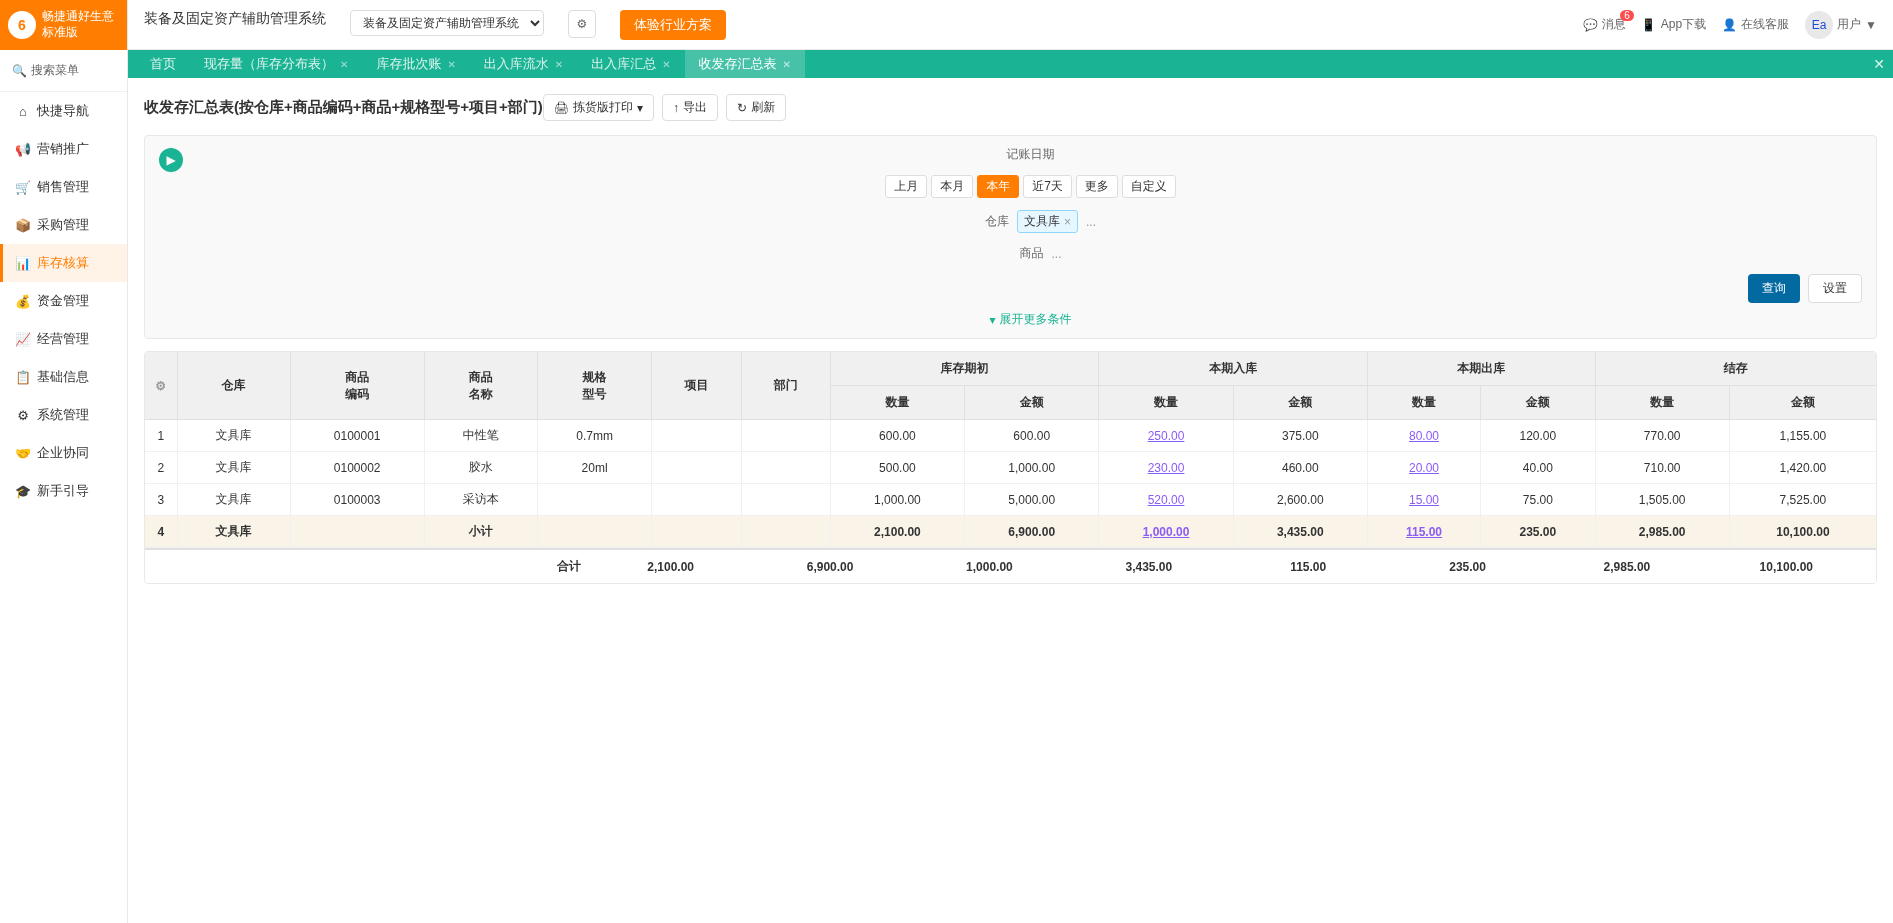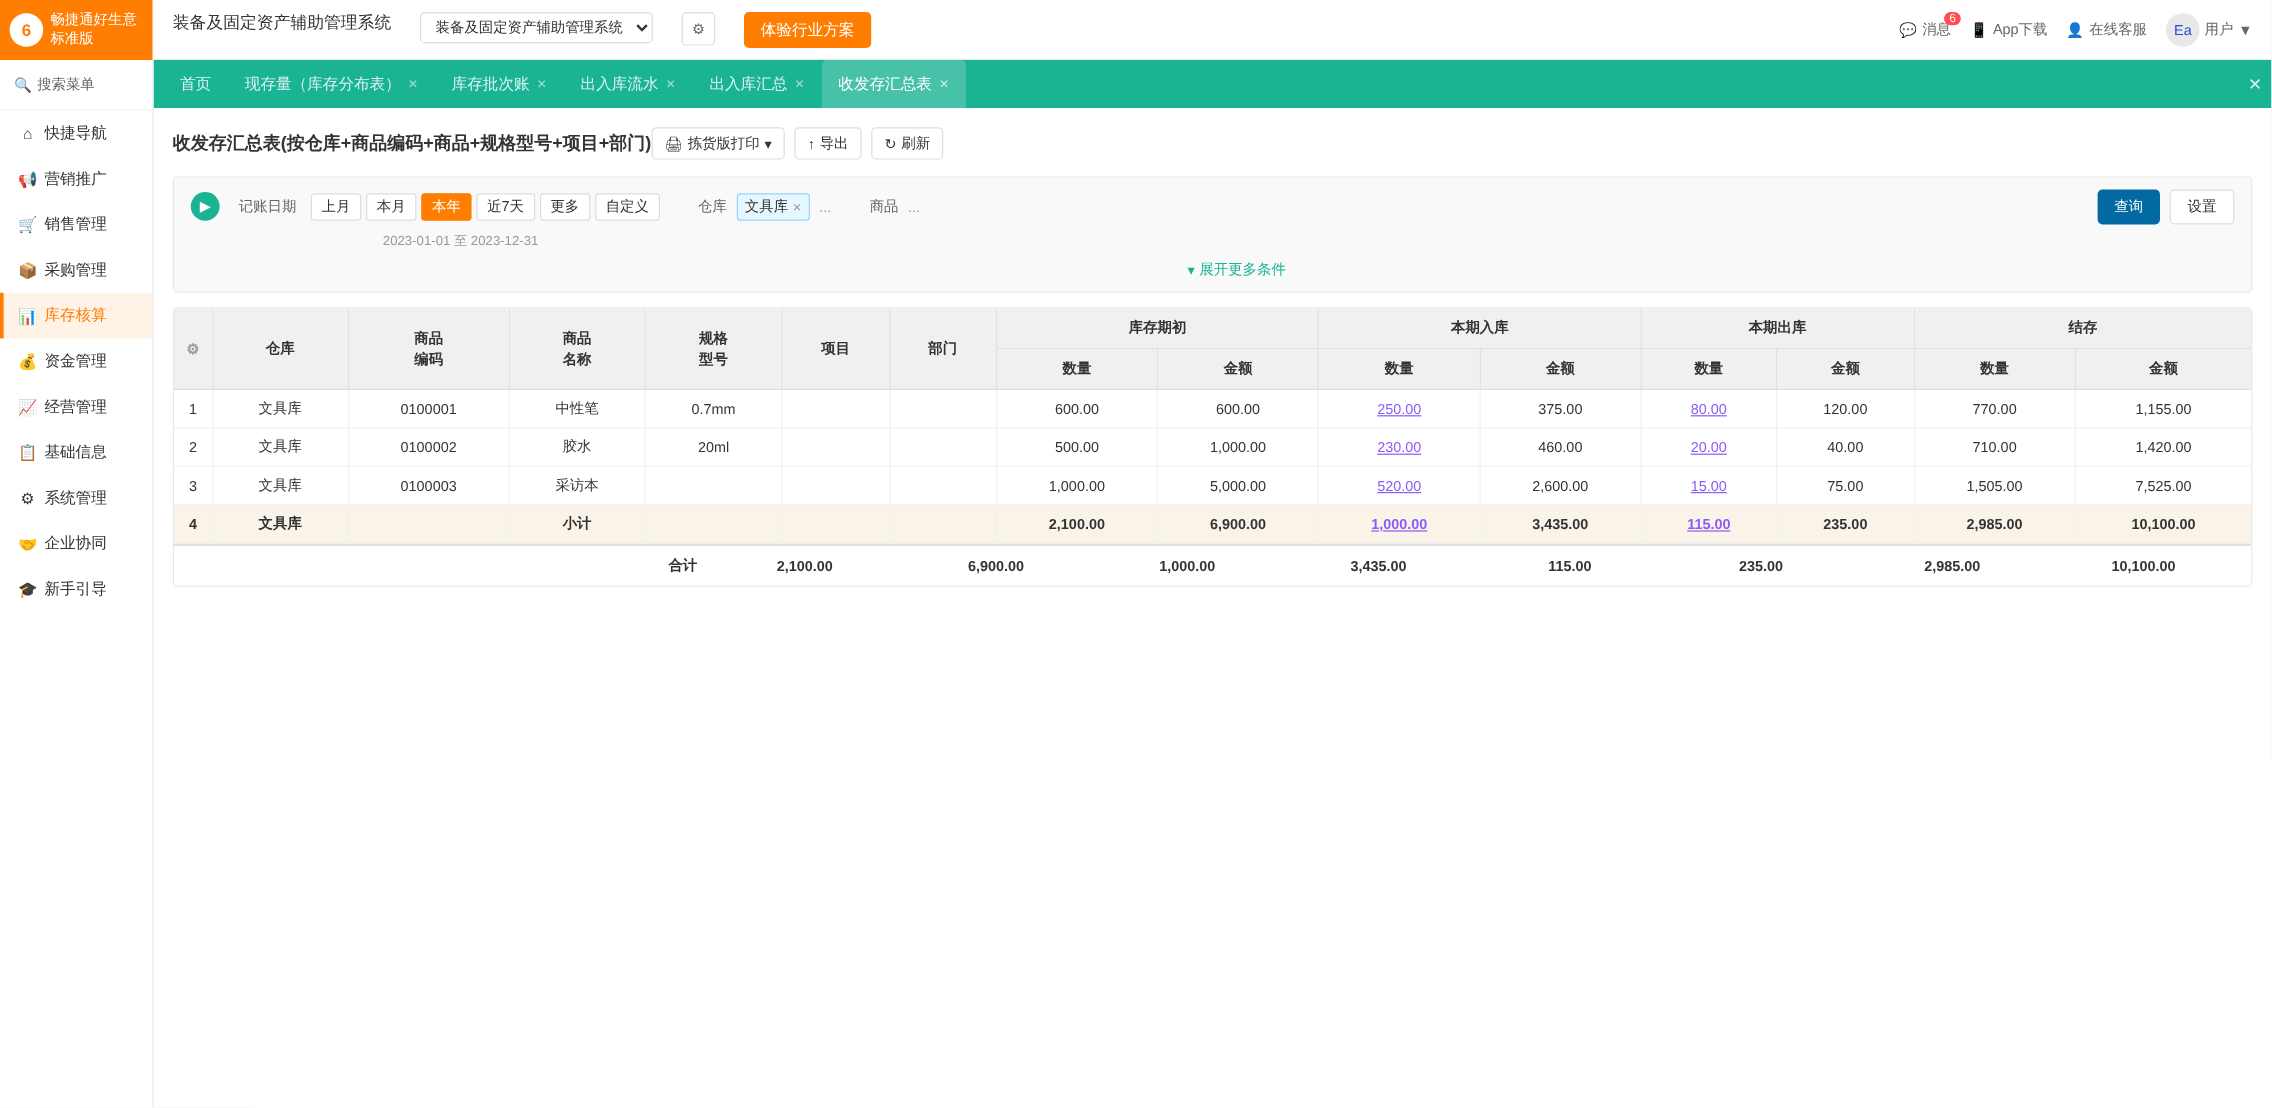--- a/index.html
+++ b/index.html
@@ -26,21 +26,21 @@
     .topbar-title { font-size: 14px; color: #333; }
     .topbar-select { border: 1px solid #ddd; border-radius: 4px; padding: 4px 8px; font-size: 12px; color: #333; background: #fff; cursor: pointer; }
     .topbar-settings { width: 28px; height: 28px; border: 1px solid #ddd; border-radius: 4px; display: flex; align-items: center; justify-content: center; cursor: pointer; color: #666; }
     .topbar-trial { background: #ff7d00; color: #fff; border: none; border-radius: 4px; padding: 6px 14px; font-size: 13px; cursor: pointer; }
     .topbar-right { display: flex; align-items: center; gap: 16px; color: #666; font-size: 12px; }
     .topbar-right-item { display: flex; align-items: center; gap: 4px; cursor: pointer; position: relative; }
     .badge { background: #ff4d4f; color: #fff; border-radius: 8px; padding: 0 4px; font-size: 10px; position: absolute; top: -6px; right: -8px; }
     .user-avatar { width: 28px; height: 28px; background: #e8e8e8; border-radius: 50%; display: flex; align-items: center; justify-content: center; color: #1d4ed8; font-size: 12px; }
 
     
-    .tabs { background: #1ab394; display: flex; align-items: center; flex-shrink: 0; padding: 0 8px; height: 40px; }
+    .tabs { background: #1ab394; display: flex; align-items: center; flex-shrink: 0; padding: 0 8px; height: 28px; }
     .tab { padding: 0 14px; height: 40px; display: flex; align-items: center; gap: 6px; color: rgba(255,255,255,0.85); cursor: pointer; font-size: 13px; white-space: nowrap; }
     .tab.active { background: rgba(255,255,255,0.2); color: #fff; border-radius: 4px 4px 0 0; }
     .tab-close { font-size: 10px; opacity: 0.7; }
     .tabs-close-all { margin-left: auto; color: rgba(255,255,255,0.85); cursor: pointer; font-size: 14px; }
 
     
     .content { flex: 1; overflow: auto; background: #f5f5f5; padding: 0; }
     .page { background: #fff; margin: 0; padding: 16px; min-height: 100%; }
 
     
@@ -227,21 +227,21 @@
           <button class="btn-refresh">
             <span>↻</span>
             <span>刷新</span>
           </button>
         </div>
       </div>
 
       <div class="filter-bar">
         <div class="filter-arrow">▶</div>
         <div style="display:flex;flex-direction:column;gap:4px;flex:1;">
-          <div style="display:flex;align-items:center;gap:12px;flex-wrap:wrap;">
+          <div style="display:flex;align-items:center;gap:12px;flex-wrap:wrap;flex-direction:column;">
             <span class="filter-label">记账日期</span>
             <div class="filter-date-btns">
               <button class="filter-date-btn">上月</button>
               <button class="filter-date-btn">本月</button>
               <button class="filter-date-btn active">本年</button>
               <button class="filter-date-btn">近7天</button>
               <button class="filter-date-btn">更多</button>
               <button class="filter-date-btn">自定义</button>
             </div>
             <div style="display:flex;align-items:center;gap:8px;margin-left:20px;">
@@ -253,23 +253,20 @@
               <span class="filter-more">...</span>
             </div>
             <div style="display:flex;align-items:center;gap:8px;margin-left:20px;">
               <span class="filter-label">商品</span>
               <span class="filter-more">...</span>
             </div>
             <div class="filter-right">
               <button class="btn-query">查询</button>
               <button class="btn-settings">设置</button>
             </div>
-          </div>
-          <div style="display:flex;align-items:center;margin-left:120px;">
-            <span class="filter-date-range">2023-01-01 至 2023-12-31</span>
           </div>
           <div class="filter-expand">
             <span>▾</span>
             <span>展开更多条件</span>
           </div>
         </div>
       </div>
 
       <div class="table-wrapper">
         <table>

